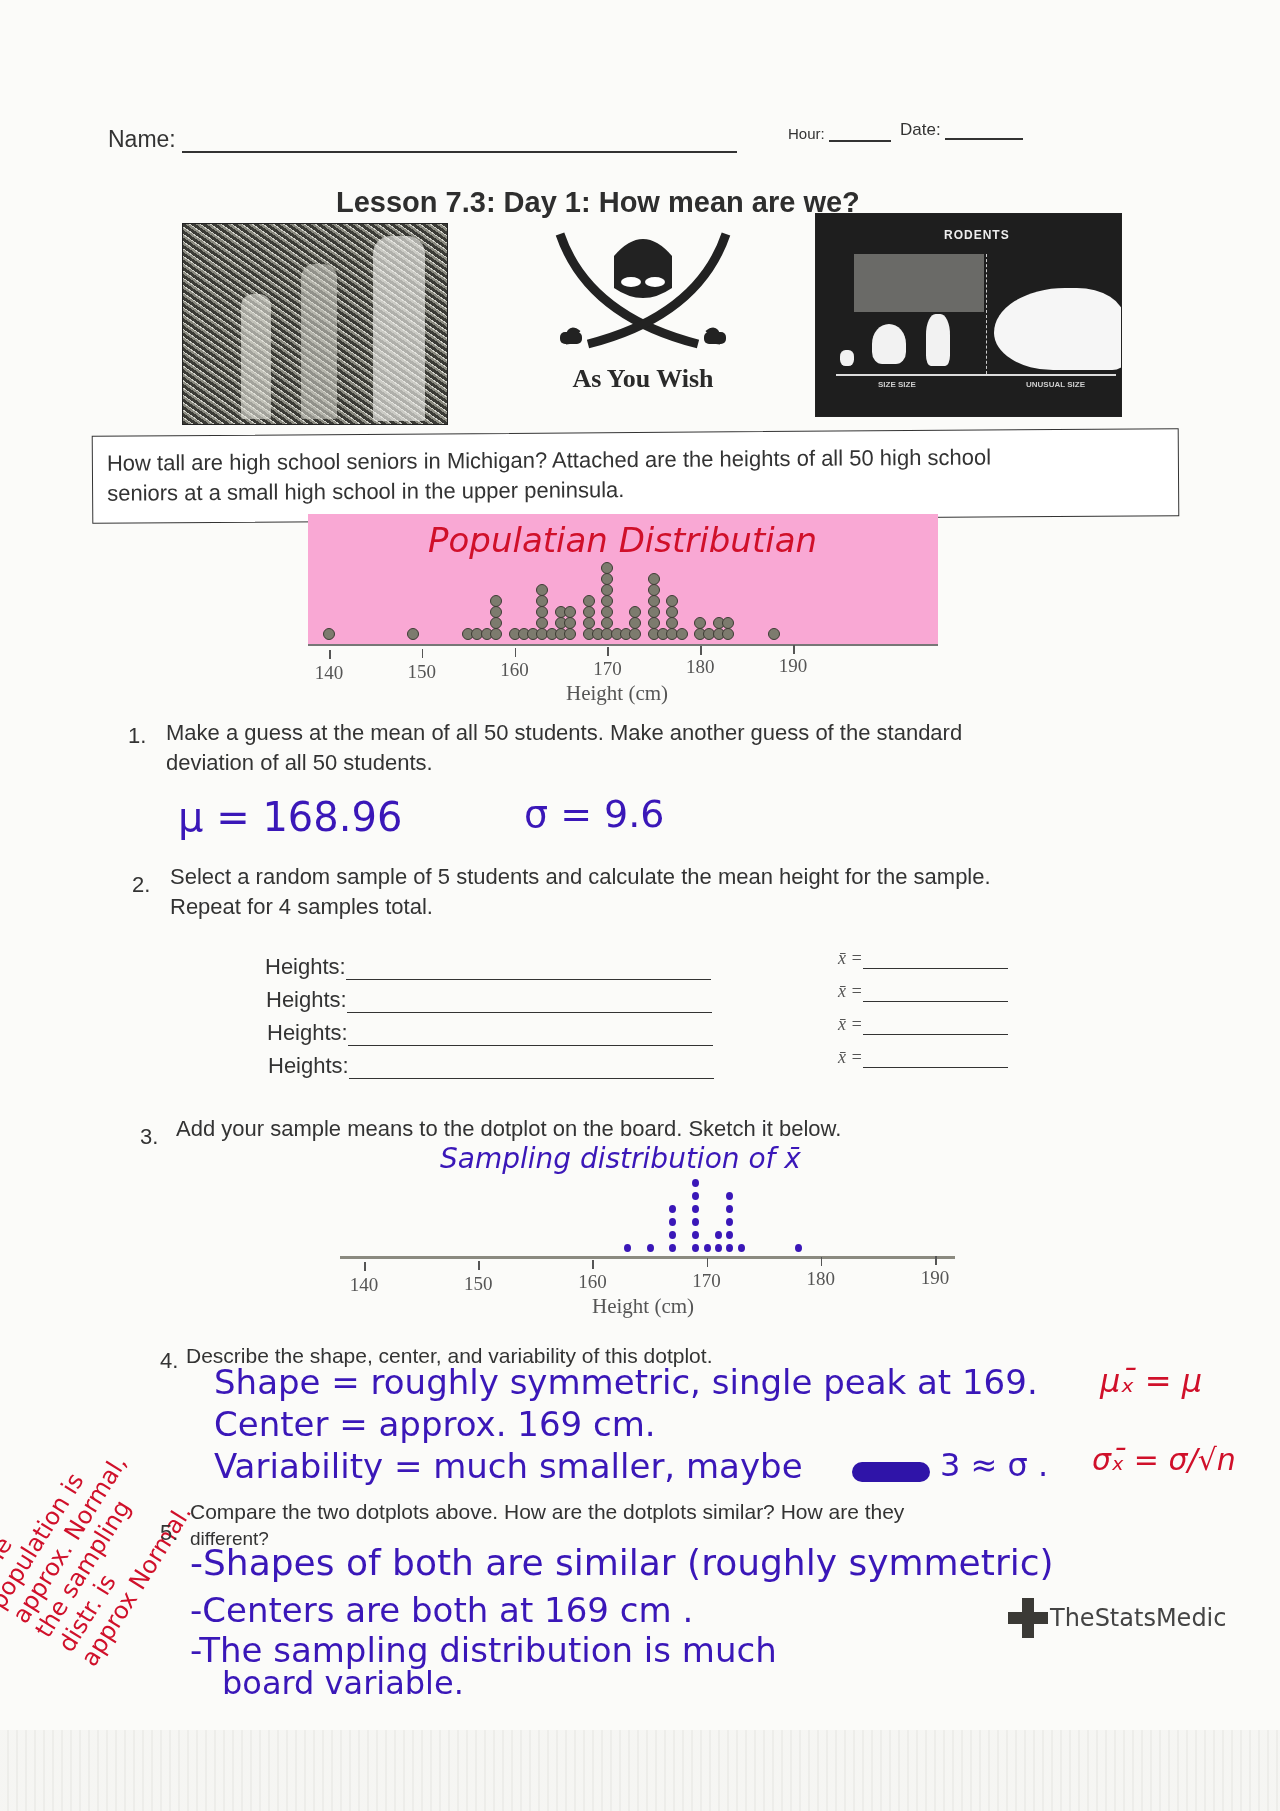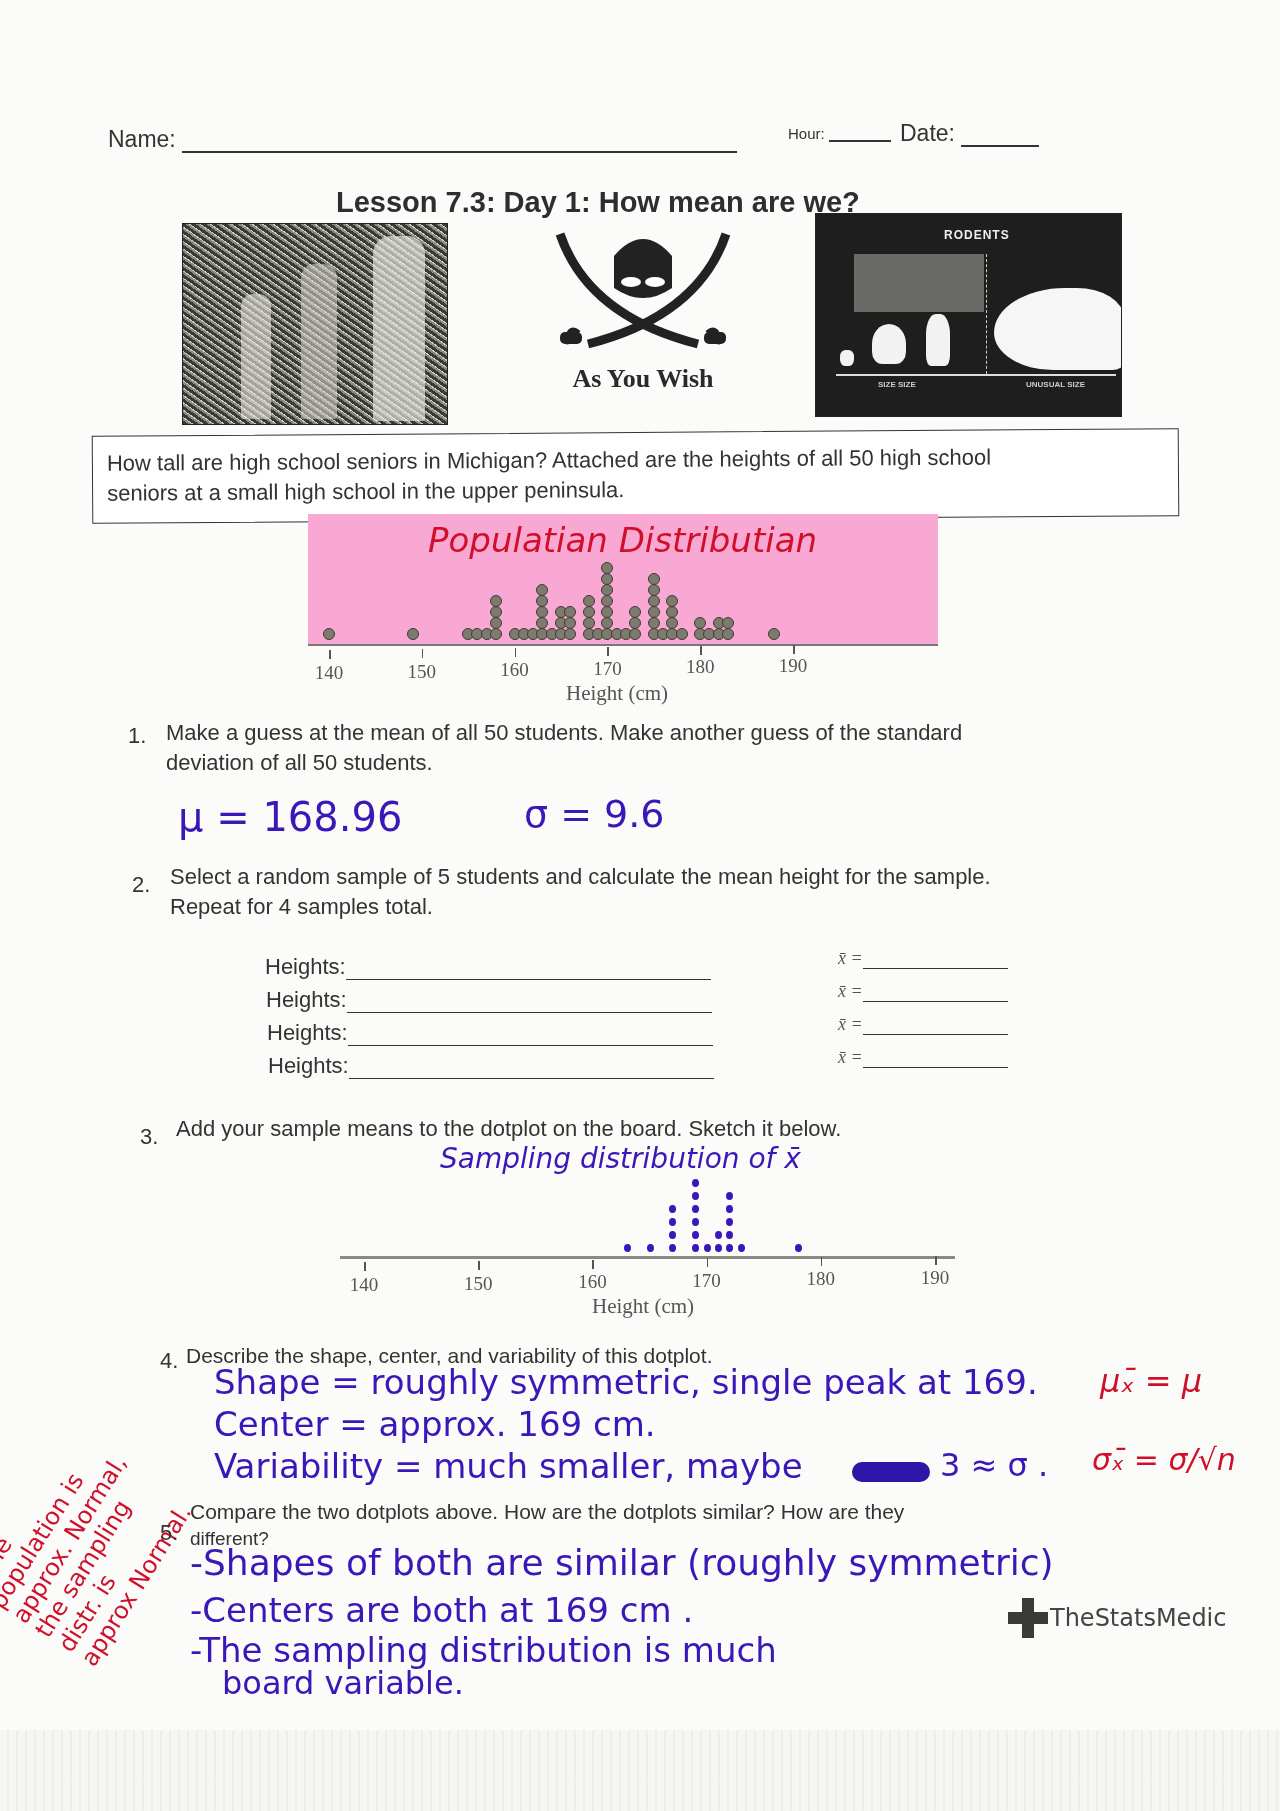--- a/index.html
+++ b/index.html
@@ -24,21 +24,21 @@
 <body>
 
 <div class="abs print" style="left:108px;top:126px;font-size:23px;">
   <span>Name:</span>
   <span class="uline" style="width:555px;"></span>
 </div>
 <div class="abs print" style="left:752px;top:122px;font-size:15px;margin-left:36px;">
   <span>Hour:</span>
   <span class="uline" style="width:62px;"></span>
 </div>
-<div class="abs print" style="left:900px;top:120px;font-size:23px;">
+<div class="abs print" style="left:900px;top:120px;font-size:17px;">
   <span>Date:</span>
   <span class="uline" style="width:78px;"></span>
 </div>
 
 <div class="abs print" style="left:336px;top:186px;font-size:29px;font-weight:bold;color:#2e2e2e;">Lesson 7.3: Day 1: How mean are we?</div>
 
 <div class="abs photo" style="left:182px;top:223px;width:264px;height:200px;background:repeating-linear-gradient(35deg,#3a3a35 0 3px,#8a8a80 3px 5px,#cfcfc8 5px 6px);">
   <div class="abs" style="left:58px;top:70px;width:30px;height:125px;background:#e8e8e0;opacity:.6;border-radius:12px 12px 2px 2px;"></div>
   <div class="abs" style="left:118px;top:40px;width:36px;height:155px;background:#d8d8cf;opacity:.55;border-radius:14px 14px 2px 2px;"></div>
   <div class="abs" style="left:190px;top:12px;width:52px;height:185px;background:#eeeeea;opacity:.65;border-radius:18px 18px 2px 2px;"></div>

